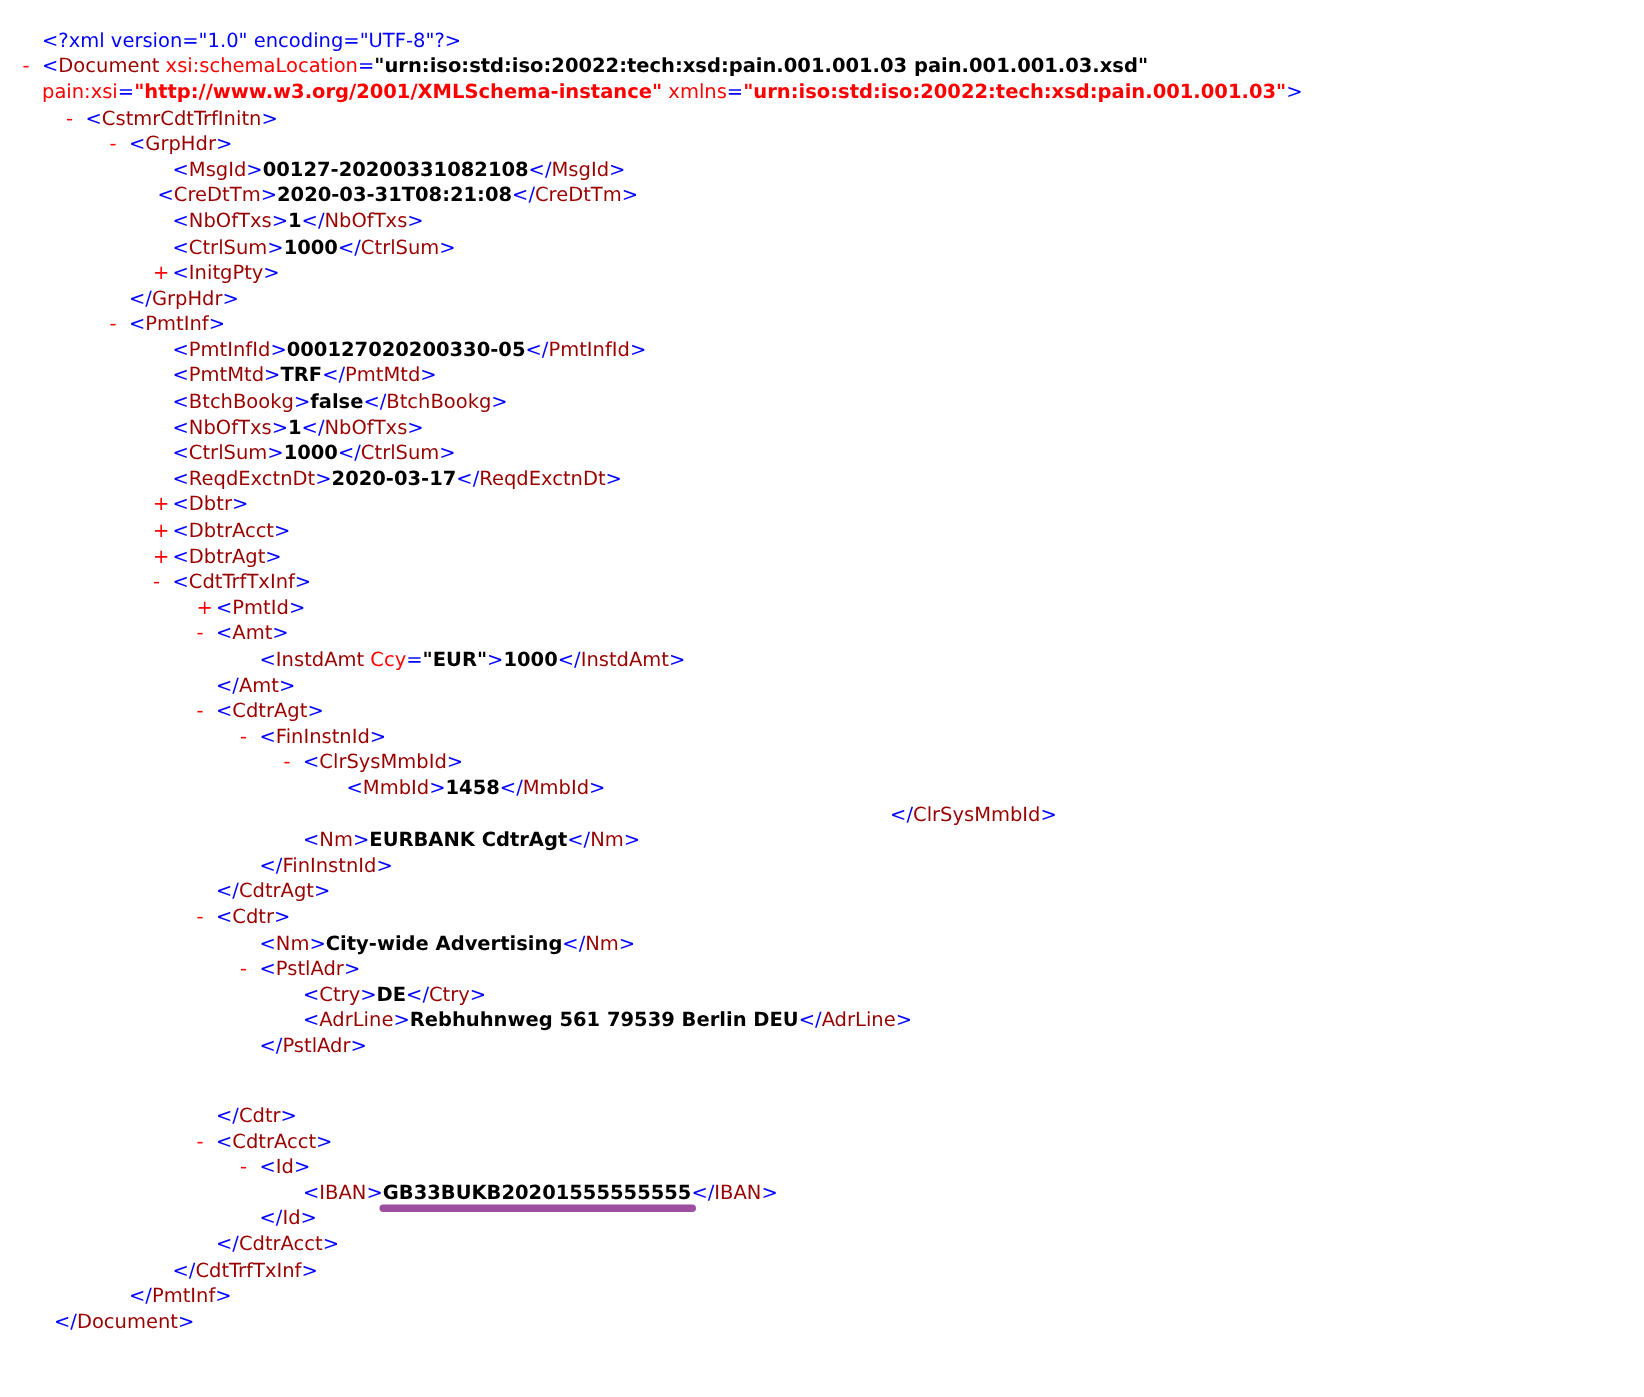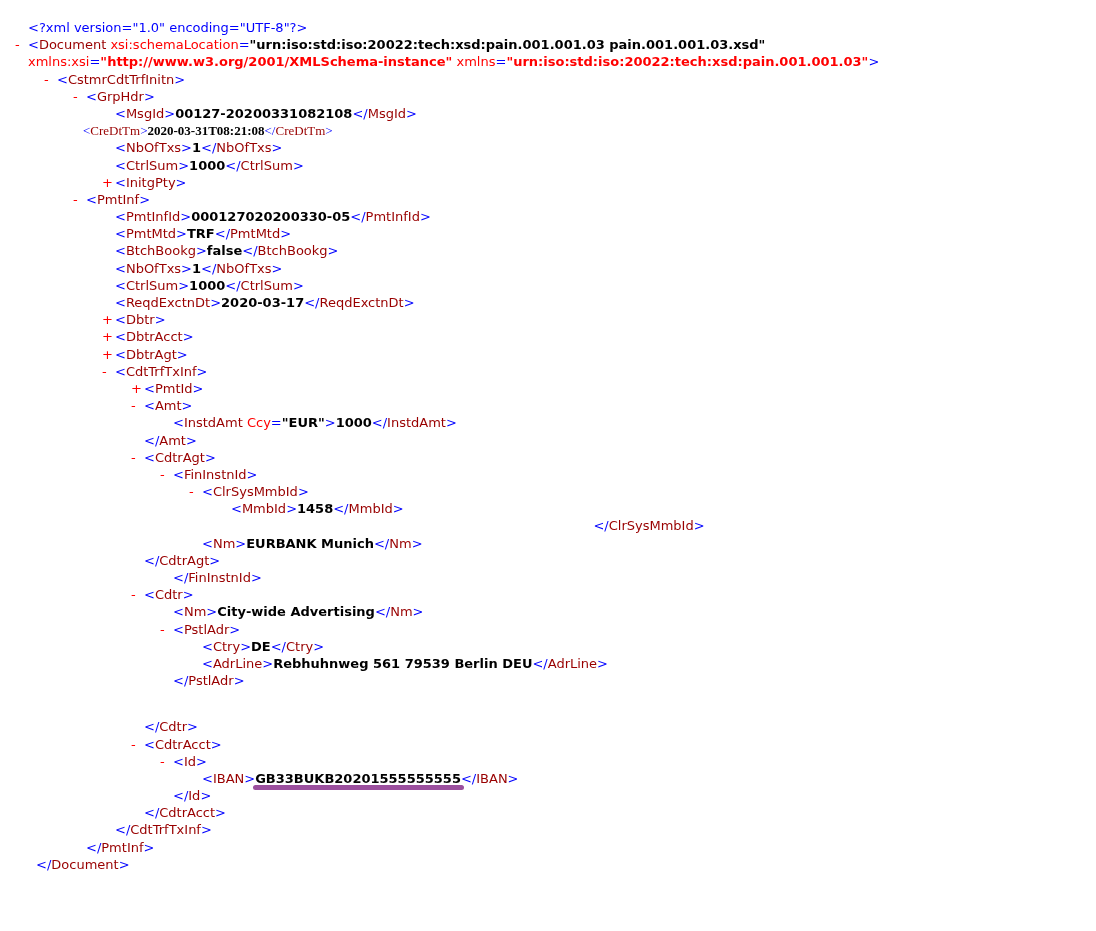--- a/index.html
+++ b/index.html
@@ -45,51 +45,52 @@
     border-radius: 3px;
     background: var(--highlight-underline, #9b4f9e);
   }
 </style>
 </head>
 <body style="background: rgb(255, 255, 255);">
 
 <div id="xml-tree">
     <div class="line" style="padding-left: 28px;"><span class="p">&lt;?xml version="1.0" encoding="UTF-8"?&gt;</span></div>
     <div class="line" style="padding-left: 28px;"><span class="mk" style="left: 15px;">-</span><span class="m">&lt;</span><span class="t">Document</span><span class="m"> </span><span class="a">xsi:schemaLocation</span><span class="m">=</span><span class="v">"urn:iso:std:iso:20022:tech:xsd:pain.001.001.03 pain.001.001.03.xsd"</span></div>
-    <div class="line" style="padding-left: 28px;"><span class="a">xmlns:xsi</span><span class="m">=</span><span class="n">"http://www.w3.org/2001/XMLSchema-instance"</span><span class="m"> </span><span class="a">xmlns</span><span class="m">=</span><span class="n">"urn:iso:std:iso:20022:tech:xsd:pain.001.001.03"</span><span class="m">&gt;</span></div>
+    <div class="line" style="padding-left: 28px;"><span class="a">pain:xsi</span><span class="m">=</span><span class="n">"http://www.w3.org/2001/XMLSchema-instance"</span><span class="m"> </span><span class="a">xmlns</span><span class="m">=</span><span class="n">"urn:iso:std:iso:20022:tech:xsd:pain.001.001.03"</span><span class="m">&gt;</span></div>
     <div class="line" style="padding-left: 57px;"><span class="mk" style="left: 44px;">-</span><span class="m">&lt;</span><span class="t">CstmrCdtTrfInitn</span><span class="m">&gt;</span></div>
     <div class="line" style="padding-left: 86px;"><span class="mk" style="left: 73px;">-</span><span class="m">&lt;</span><span class="t">GrpHdr</span><span class="m">&gt;</span></div>
     <div class="line" style="padding-left: 115px;"><span class="m">&lt;</span><span class="t">MsgId</span><span class="m">&gt;</span><span class="x">00127-20200331082108</span><span class="m">&lt;/</span><span class="t">MsgId</span><span class="m">&gt;</span></div>
-    <div class="line" style="padding-left: 83px; font-family: Liberation Serif, serif;"><span class="m">&lt;</span><span class="t">CreDtTm</span><span class="m">&gt;</span><span class="x">2020-03-31T08:21:08</span><span class="m">&lt;/</span><span class="t">CreDtTm</span><span class="m">&gt;</span></div>
+    <div class="line" style="padding-left: 105px;"><span class="m">&lt;</span><span class="t">CreDtTm</span><span class="m">&gt;</span><span class="x">2020-03-31T08:21:08</span><span class="m">&lt;/</span><span class="t">CreDtTm</span><span class="m">&gt;</span></div>
     <div class="line" style="padding-left: 115px;"><span class="m">&lt;</span><span class="t">NbOfTxs</span><span class="m">&gt;</span><span class="x">1</span><span class="m">&lt;/</span><span class="t">NbOfTxs</span><span class="m">&gt;</span></div>
     <div class="line" style="padding-left: 115px;"><span class="m">&lt;</span><span class="t">CtrlSum</span><span class="m">&gt;</span><span class="x">1000</span><span class="m">&lt;/</span><span class="t">CtrlSum</span><span class="m">&gt;</span></div>
     <div class="line" style="padding-left: 115px;"><span class="mk" style="left: 102px;">+</span><span class="m">&lt;</span><span class="t">InitgPty</span><span class="m">&gt;</span></div>
+    <div class="line" style="padding-left: 86px;"><span class="m">&lt;/</span><span class="t">GrpHdr</span><span class="m">&gt;</span></div>
     <div class="line" style="padding-left: 86px;"><span class="mk" style="left: 73px;">-</span><span class="m">&lt;</span><span class="t">PmtInf</span><span class="m">&gt;</span></div>
     <div class="line" style="padding-left: 115px;"><span class="m">&lt;</span><span class="t">PmtInfId</span><span class="m">&gt;</span><span class="x">000127020200330-05</span><span class="m">&lt;/</span><span class="t">PmtInfId</span><span class="m">&gt;</span></div>
     <div class="line" style="padding-left: 115px;"><span class="m">&lt;</span><span class="t">PmtMtd</span><span class="m">&gt;</span><span class="x">TRF</span><span class="m">&lt;/</span><span class="t">PmtMtd</span><span class="m">&gt;</span></div>
     <div class="line" style="padding-left: 115px;"><span class="m">&lt;</span><span class="t">BtchBookg</span><span class="m">&gt;</span><span class="x">false</span><span class="m">&lt;/</span><span class="t">BtchBookg</span><span class="m">&gt;</span></div>
     <div class="line" style="padding-left: 115px;"><span class="m">&lt;</span><span class="t">NbOfTxs</span><span class="m">&gt;</span><span class="x">1</span><span class="m">&lt;/</span><span class="t">NbOfTxs</span><span class="m">&gt;</span></div>
     <div class="line" style="padding-left: 115px;"><span class="m">&lt;</span><span class="t">CtrlSum</span><span class="m">&gt;</span><span class="x">1000</span><span class="m">&lt;/</span><span class="t">CtrlSum</span><span class="m">&gt;</span></div>
     <div class="line" style="padding-left: 115px;"><span class="m">&lt;</span><span class="t">ReqdExctnDt</span><span class="m">&gt;</span><span class="x">2020-03-17</span><span class="m">&lt;/</span><span class="t">ReqdExctnDt</span><span class="m">&gt;</span></div>
     <div class="line" style="padding-left: 115px;"><span class="mk" style="left: 102px;">+</span><span class="m">&lt;</span><span class="t">Dbtr</span><span class="m">&gt;</span></div>
     <div class="line" style="padding-left: 115px;"><span class="mk" style="left: 102px;">+</span><span class="m">&lt;</span><span class="t">DbtrAcct</span><span class="m">&gt;</span></div>
     <div class="line" style="padding-left: 115px;"><span class="mk" style="left: 102px;">+</span><span class="m">&lt;</span><span class="t">DbtrAgt</span><span class="m">&gt;</span></div>
     <div class="line" style="padding-left: 115px;"><span class="mk" style="left: 102px;">-</span><span class="m">&lt;</span><span class="t">CdtTrfTxInf</span><span class="m">&gt;</span></div>
     <div class="line" style="padding-left: 144px;"><span class="mk" style="left: 131px;">+</span><span class="m">&lt;</span><span class="t">PmtId</span><span class="m">&gt;</span></div>
     <div class="line" style="padding-left: 144px;"><span class="mk" style="left: 131px;">-</span><span class="m">&lt;</span><span class="t">Amt</span><span class="m">&gt;</span></div>
     <div class="line" style="padding-left: 173px;"><span class="m">&lt;</span><span class="t">InstdAmt</span><span class="m"> </span><span class="a">Ccy</span><span class="m">=</span><span class="v">"EUR"</span><span class="m">&gt;</span><span class="x">1000</span><span class="m">&lt;/</span><span class="t">InstdAmt</span><span class="m">&gt;</span></div>
     <div class="line" style="padding-left: 144px;"><span class="m">&lt;/</span><span class="t">Amt</span><span class="m">&gt;</span></div>
     <div class="line" style="padding-left: 144px;"><span class="mk" style="left: 131px;">-</span><span class="m">&lt;</span><span class="t">CdtrAgt</span><span class="m">&gt;</span></div>
     <div class="line" style="padding-left: 173px;"><span class="mk" style="left: 160px;">-</span><span class="m">&lt;</span><span class="t">FinInstnId</span><span class="m">&gt;</span></div>
     <div class="line" style="padding-left: 202px;"><span class="mk" style="left: 189px;">-</span><span class="m">&lt;</span><span class="t">ClrSysMmbId</span><span class="m">&gt;</span></div>
     <div class="line" style="padding-left: 231px;"><span class="m">&lt;</span><span class="t">MmbId</span><span class="m">&gt;</span><span class="x">1458</span><span class="m">&lt;/</span><span class="t">MmbId</span><span class="m">&gt;</span></div>
     <div class="line" style="padding-left: 202px; text-align: center;"><span class="m">&lt;/</span><span class="t">ClrSysMmbId</span><span class="m">&gt;</span></div>
-    <div class="line" style="padding-left: 202px;"><span class="m">&lt;</span><span class="t">Nm</span><span class="m">&gt;</span><span class="x">EURBANK Munich</span><span class="m">&lt;/</span><span class="t">Nm</span><span class="m">&gt;</span></div>
+    <div class="line" style="padding-left: 202px;"><span class="m">&lt;</span><span class="t">Nm</span><span class="m">&gt;</span><span class="x">EURBANK CdtrAgt</span><span class="m">&lt;/</span><span class="t">Nm</span><span class="m">&gt;</span></div>
+    <div class="line" style="padding-left: 173px;"><span class="m">&lt;/</span><span class="t">FinInstnId</span><span class="m">&gt;</span></div>
     <div class="line" style="padding-left: 144px;"><span class="m">&lt;/</span><span class="t">CdtrAgt</span><span class="m">&gt;</span></div>
-    <div class="line" style="padding-left: 173px;"><span class="m">&lt;/</span><span class="t">FinInstnId</span><span class="m">&gt;</span></div>
     <div class="line" style="padding-left: 144px;"><span class="mk" style="left: 131px;">-</span><span class="m">&lt;</span><span class="t">Cdtr</span><span class="m">&gt;</span></div>
     <div class="line" style="padding-left: 173px;"><span class="m">&lt;</span><span class="t">Nm</span><span class="m">&gt;</span><span class="x">City-wide Advertising</span><span class="m">&lt;/</span><span class="t">Nm</span><span class="m">&gt;</span></div>
     <div class="line" style="padding-left: 173px;"><span class="mk" style="left: 160px;">-</span><span class="m">&lt;</span><span class="t">PstlAdr</span><span class="m">&gt;</span></div>
     <div class="line" style="padding-left: 202px;"><span class="m">&lt;</span><span class="t">Ctry</span><span class="m">&gt;</span><span class="x">DE</span><span class="m">&lt;/</span><span class="t">Ctry</span><span class="m">&gt;</span></div>
     <div class="line" style="padding-left: 202px;"><span class="m">&lt;</span><span class="t">AdrLine</span><span class="m">&gt;</span><span class="x">Rebhuhnweg 561 79539 Berlin DEU</span><span class="m">&lt;/</span><span class="t">AdrLine</span><span class="m">&gt;</span></div>
     <div class="line" style="padding-left: 173px;"><span class="m">&lt;/</span><span class="t">PstlAdr</span><span class="m">&gt;</span></div>
     <div class="line" style="padding-left: 144px; margin-top: 29px;"><span class="m">&lt;/</span><span class="t">Cdtr</span><span class="m">&gt;</span></div>
     <div class="line" style="padding-left: 144px;"><span class="mk" style="left: 131px;">-</span><span class="m">&lt;</span><span class="t">CdtrAcct</span><span class="m">&gt;</span></div>
     <div class="line" style="padding-left: 173px;"><span class="mk" style="left: 160px;">-</span><span class="m">&lt;</span><span class="t">Id</span><span class="m">&gt;</span></div>
     <div class="line" style="padding-left: 202px;"><span class="m">&lt;</span><span class="t">IBAN</span><span class="m">&gt;</span><span class="x u">GB33BUKB20201555555555<i class="bar"></i></span><span class="m">&lt;/</span><span class="t">IBAN</span><span class="m">&gt;</span></div>

